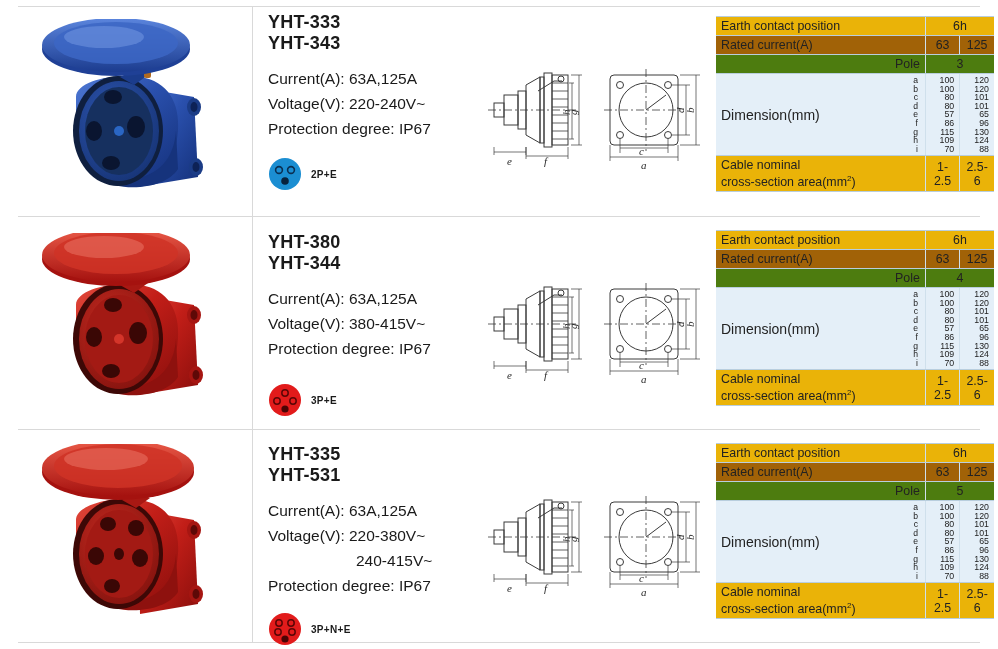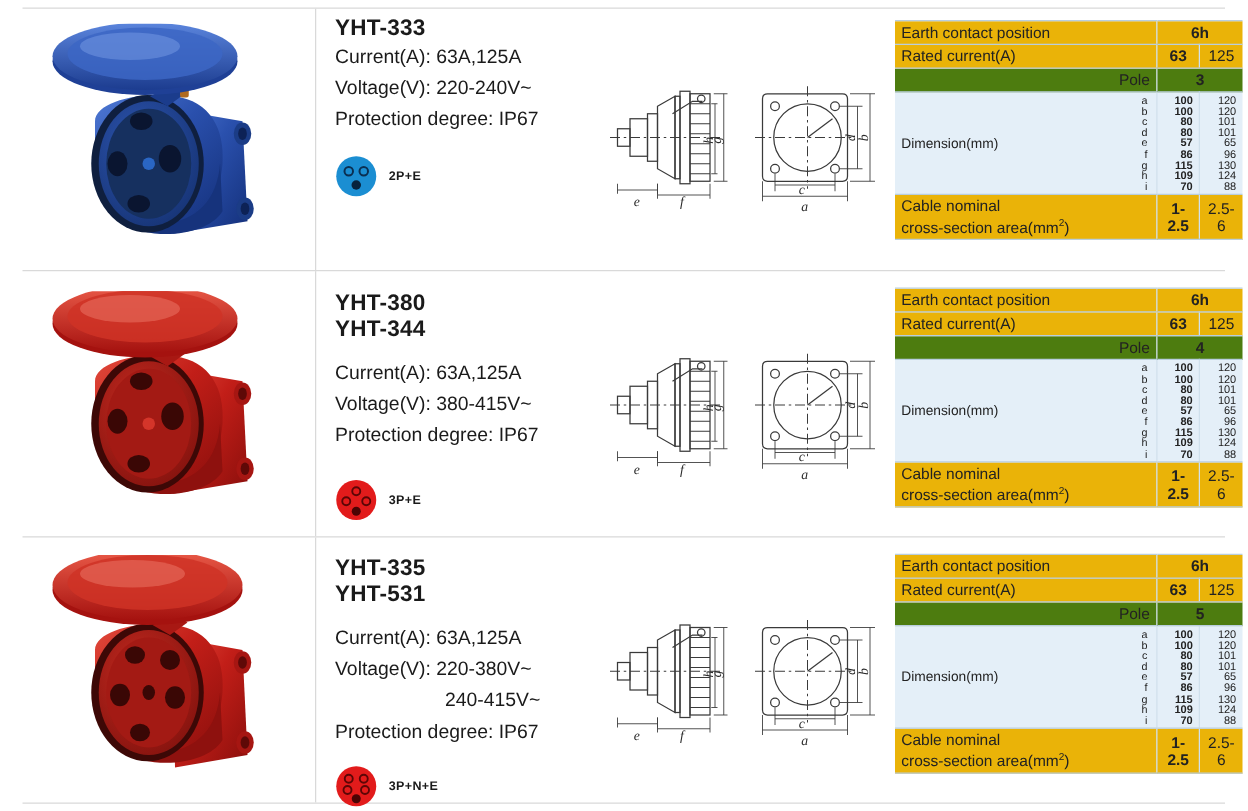--- a/index.html
+++ b/index.html
@@ -34,29 +34,29 @@
 
   
   .tbl-cell { position:relative; flex:1 1 auto; }
   table.spec { border-collapse:collapse; width:278px; table-layout:fixed; }
   table.spec td {
     border-top:1px solid #b9cede;
     border-bottom:1px solid #b9cede;
     font-size:12.4px; color:#222; padding:2px 5px; vertical-align:middle;
   }
   .c-label { width:168px; }
-  .c-v1 { width:55px; text-align:center; border-left:1px solid #cfe0ec;font-weight:bold; }
+  .c-v1 { width:55px; text-align:center; border-left:1px solid #cfe0ec; }
   .c-v2 { width:55px; text-align:center; border-left:1px solid #cfe0ec; }
   .bg-a { background:#eab308; }
-  .bg-b { background:#eab308; }
+  .bg-b { background:#a16207; }
   .bg-c { background:#4d7c0f; }
   .bg-d { background:#e4eff8; }
   .r-right { text-align:right; padding-right:6px; }
   .dimwrap { display:flex; align-items:center; justify-content:space-between; }
-  .dimname { font-size:11px; }
+  .dimname { font-size:14px; }
   .letters { font-size:8.6px; line-height:8.6px; color:#222; text-align:right; padding-right:2px;}
   .nums { font-size:8.8px; line-height:8.6px; color:#222; text-align:right; }
   .cell-pad0 { padding:3px 5px; }
   .two-line { line-height:14px; }
   sup { font-size:8px; vertical-align:super; }
   .ctr { text-align:center; }
 </style>
 </head>
 <body>
 
@@ -114,20 +114,21 @@
 
         <ellipse cx="98" cy="30" rx="74" ry="27" fill="#1f4096"></ellipse>
         <ellipse cx="98" cy="26" rx="74" ry="27" fill="url(#bl2)"></ellipse>
         <ellipse cx="98" cy="24" rx="62" ry="21" fill="#3c66c4" opacity=".85"></ellipse>
         <ellipse cx="86" cy="18" rx="40" ry="11" fill="#7ea2e8" opacity=".45"></ellipse>
       </svg>
     </div>
 
     <div class="spec-cell">
       <div class="model" style="margin-top:5px">YHT-333</div>
+      <div class="model" style="margin-bottom:12px">YHT-343</div>
       <div class="specline">Current(A): 63A,125A</div>
       <div class="specline">Voltage(V): 220-240V~</div>
       <div class="specline">Protection degree: IP67</div>
       <div class="pinrow" style="margin-top:16px">
         <svg width="34" height="34" viewBox="0 0 34 34">
           <circle cx="17" cy="17" r="16" fill="#1b8ed2"></circle>
           <circle cx="11" cy="13" r="3.4" fill="none" stroke="#0a2f52" stroke-width="1.6"></circle>
           <circle cx="23" cy="13" r="3.4" fill="none" stroke="#0a2f52" stroke-width="1.6"></circle>
           <circle cx="17" cy="24" r="3.8" fill="#07223d"></circle>
         </svg>

